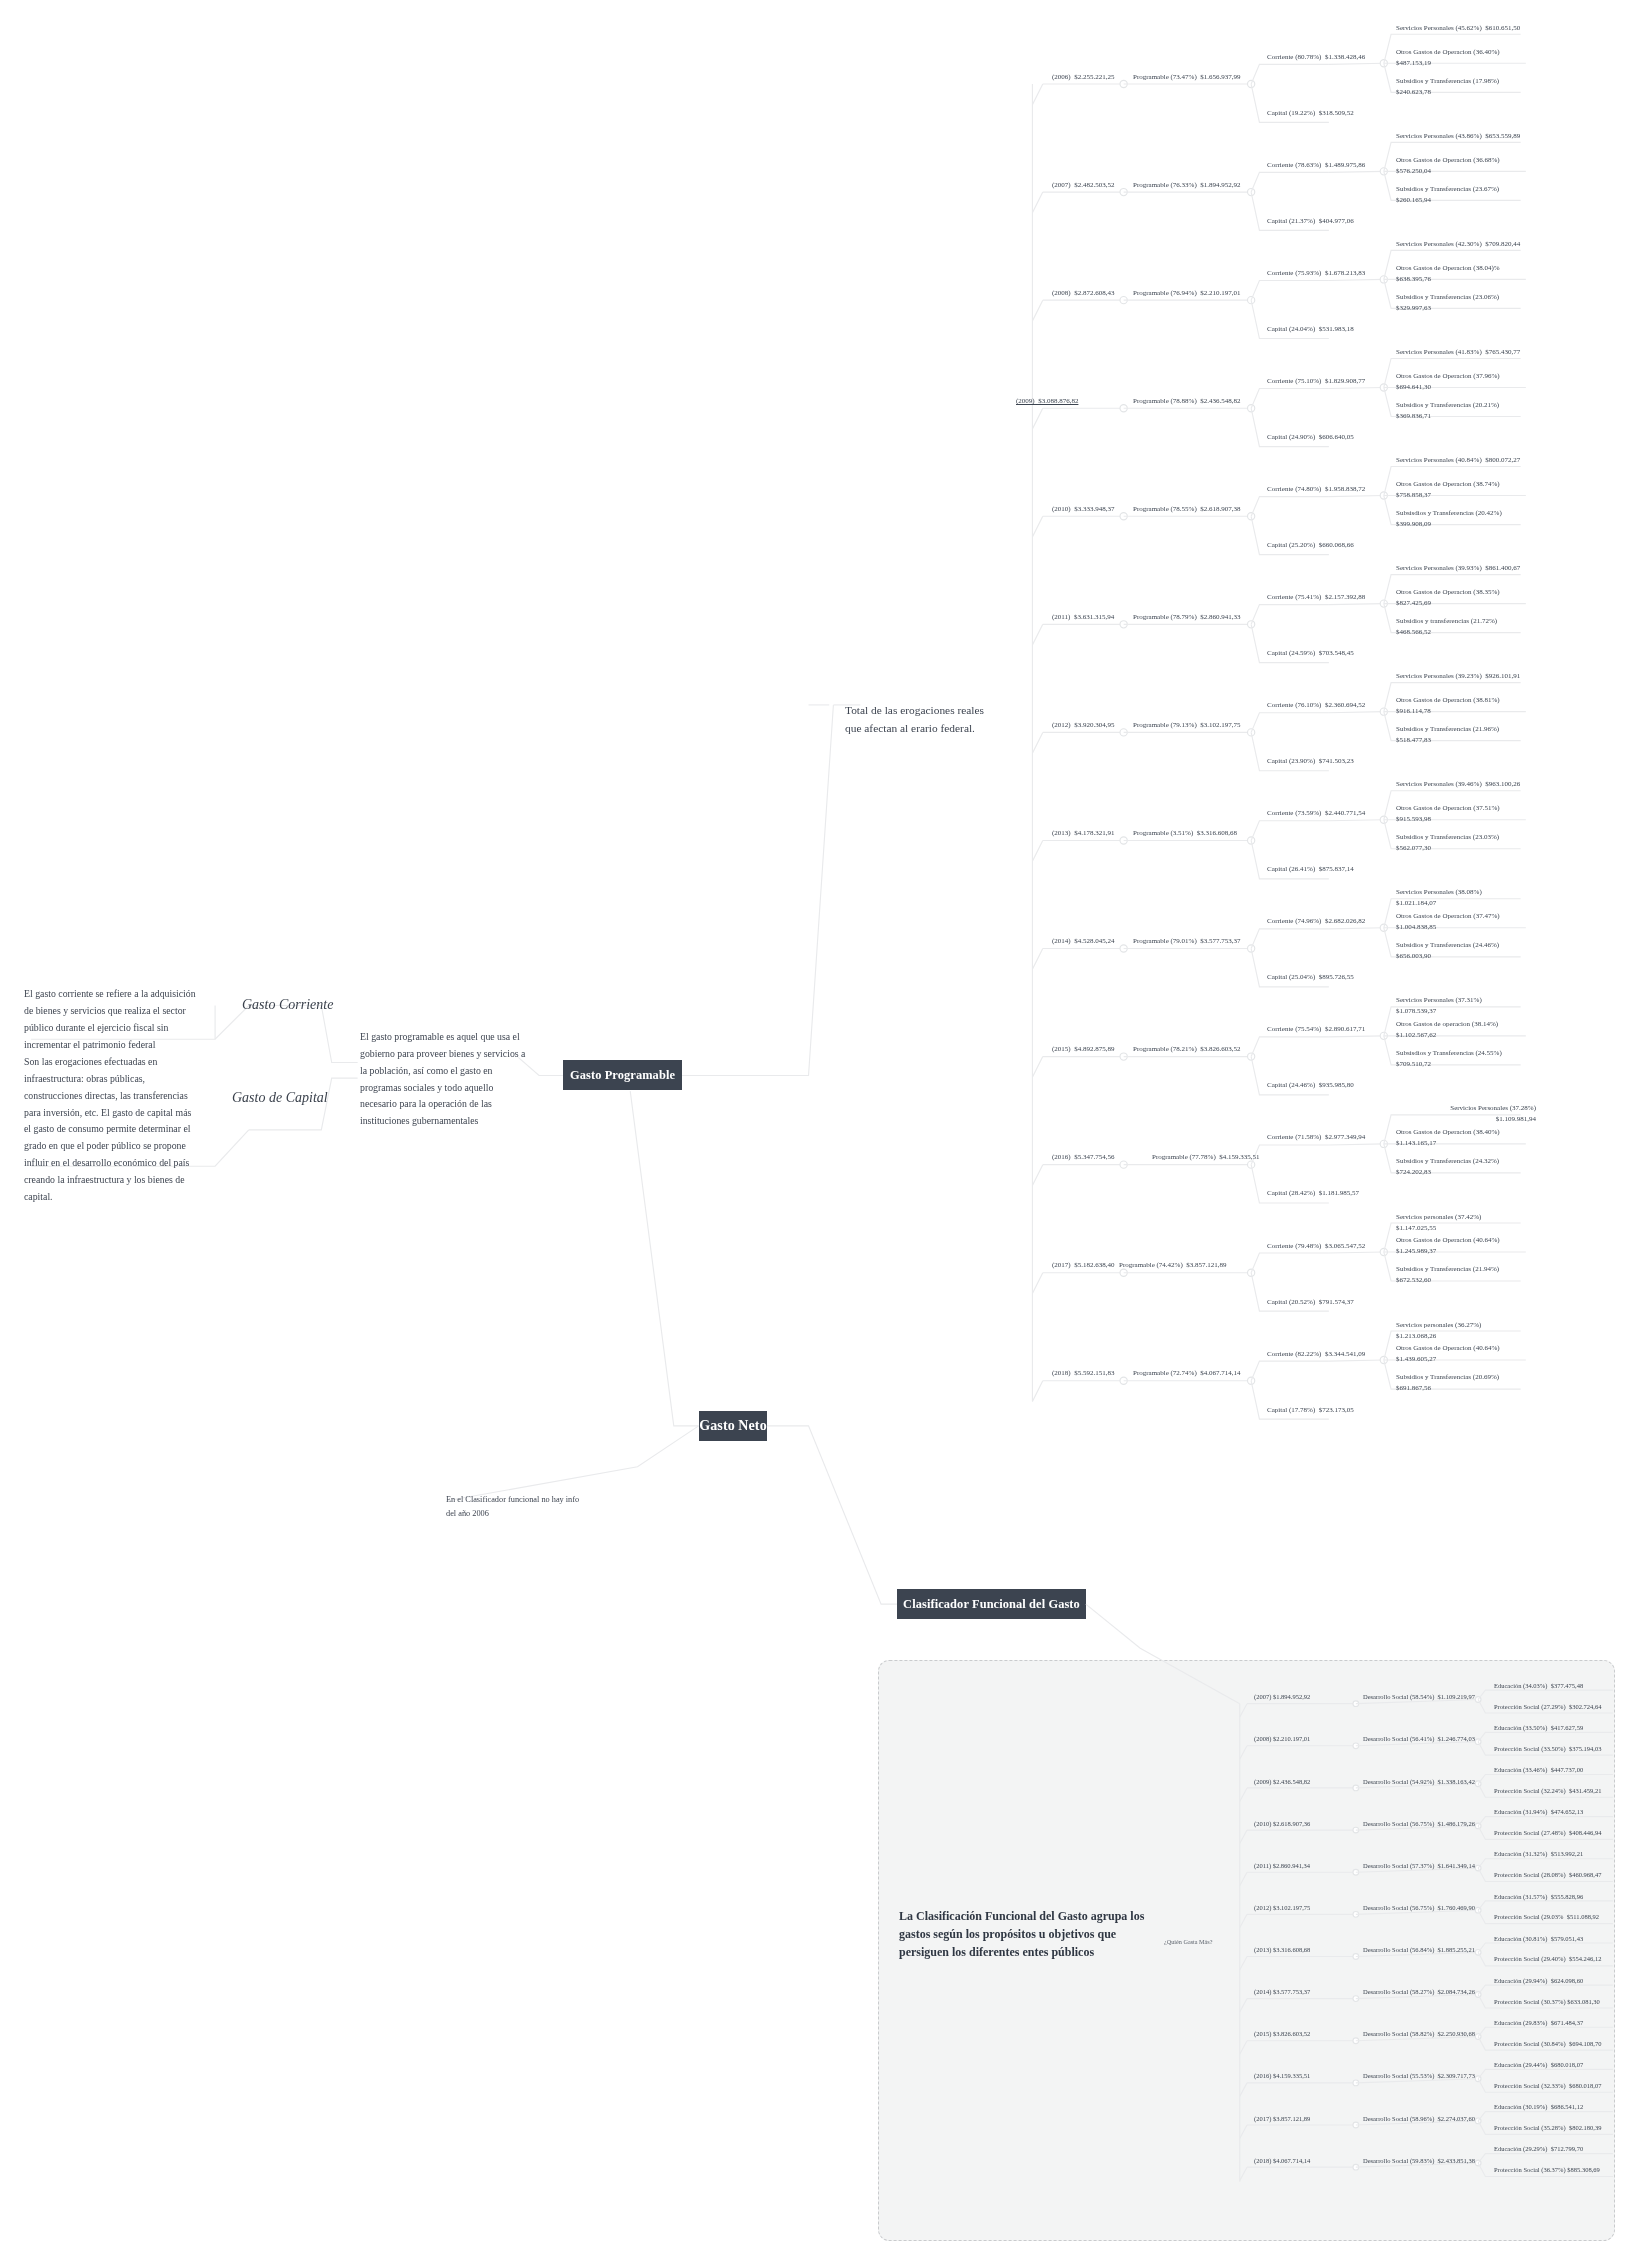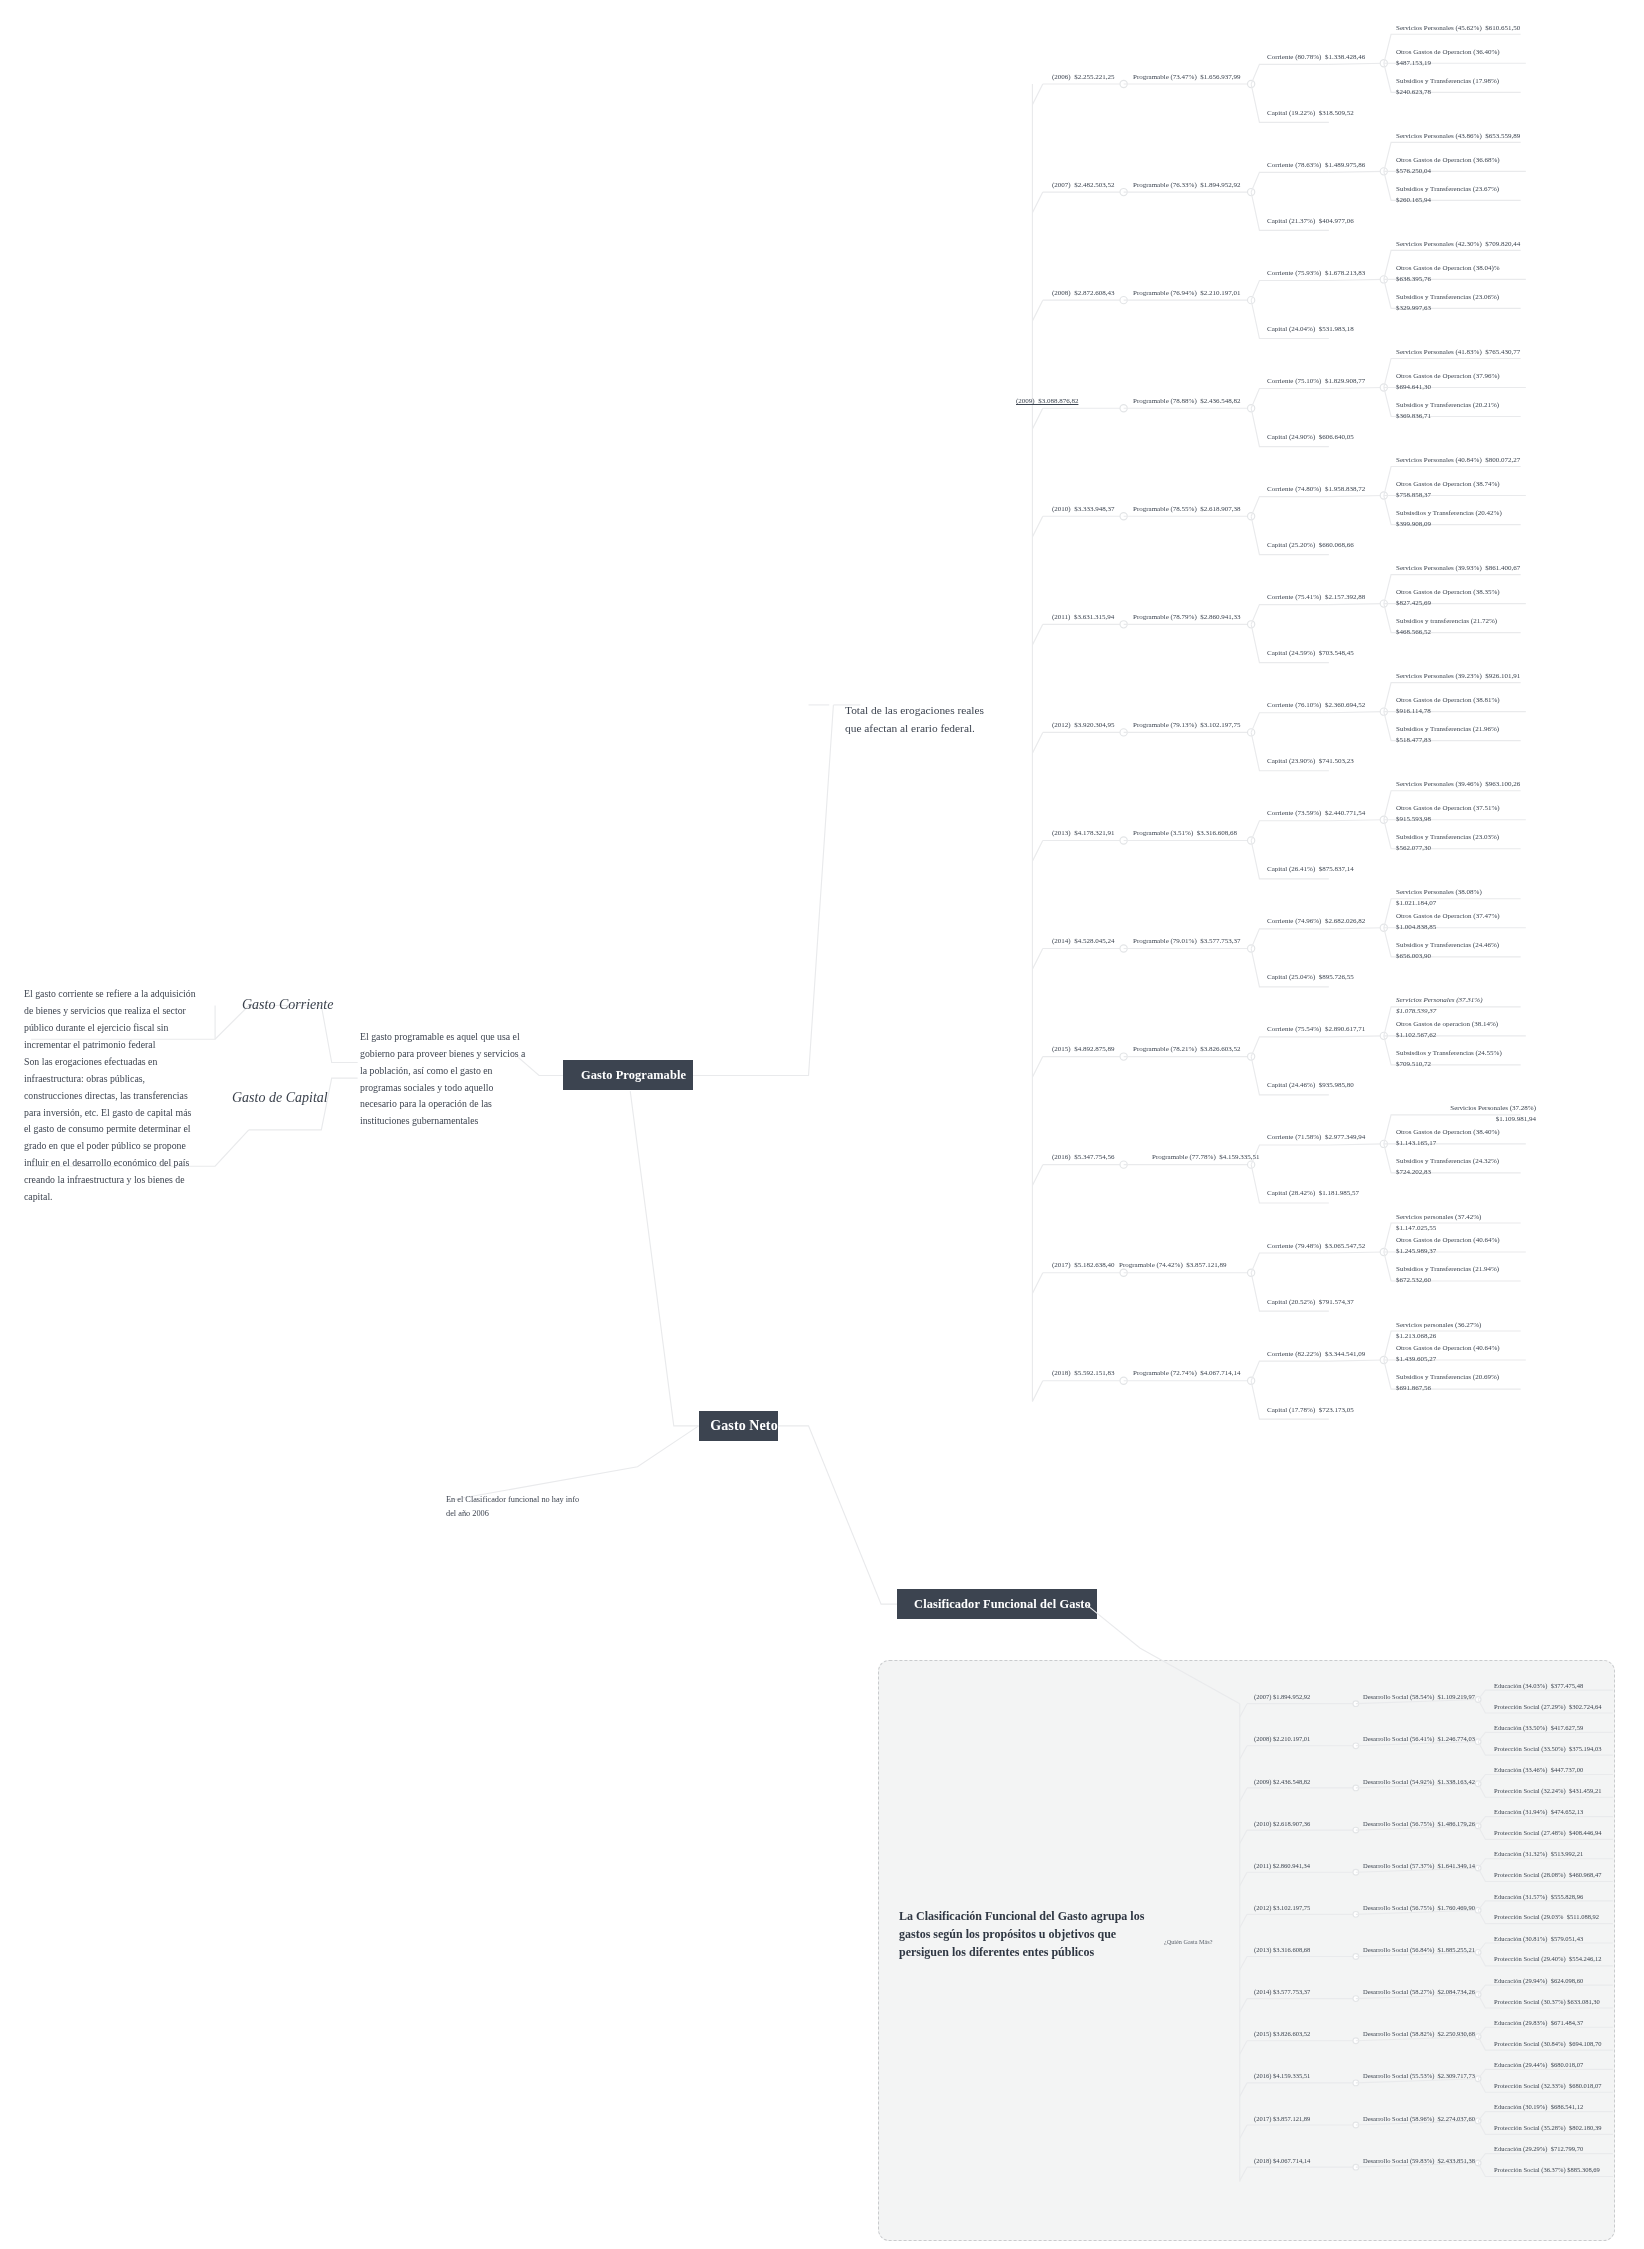--- a/index.html
+++ b/index.html
@@ -8,21 +8,20 @@
     font-family:"Liberation Serif","DejaVu Serif",serif;
     color:#3d4450;
   }
   .node{position:absolute;white-space:pre-wrap;line-height:1.45;}
 
   
   .darkbox{
     position:absolute;background:#3c4450;color:#ffffff;
     font-weight:bold;text-align:center;display:flex;align-items:center;justify-content:center;
     letter-spacing:0.1px;
-    padding-left:11px;
   }
   #gasto-neto{left:699px;top:1411px;width:68px;height:30px;font-size:14px;}
   #gasto-programable{left:563px;top:1060px;width:119px;height:30px;font-size:12.4px;}
   #clasificador{left:897px;top:1589px;width:189px;height:30px;font-size:12.4px;}
 
   
   .italic-head{font-style:italic;font-size:14px;color:#3a414c;}
 
   
   .note{font-size:9.8px;line-height:1.72;color:#3d4450;}
@@ -332,21 +331,21 @@
 <div class="node lbl-sm" style="left: 1396px; top: 887px; width: 140px;">Servicios Personales (38.08%)
 $1.021.184,07</div>
 <div class="node lbl-sm" style="left: 1396px; top: 911px; width: 140px;">Otros Gastos de Operacion (37.47%)
 $1.004.838,85</div>
 <div class="node lbl-sm" style="left: 1396px; top: 940px; width: 140px;">Subsidios y Transferencias (24.46%)
 $656.003,90</div>
 <div class="node lbl-sm" style="left: 1052px; top: 1044px; width: 104px;">(2015)  $4.892.875,89</div>
 <div class="node lbl-sm" style="left: 1133px; top: 1044px; width: 124px;">Programable (78.21%)  $3.826.603,52</div>
 <div class="node lbl-sm" style="left: 1267px; top: 1024px; width: 130px;">Corriente (75.54%)  $2.890.617,71</div>
 <div class="node lbl-sm" style="left: 1267px; top: 1080px; width: 130px;">Capital (24.46%)  $935.985,80</div>
-<div class="node lbl-sm" style="left: 1396px; top: 995px; width: 140px; font-style: italic;">Servicios Personales (37.31%)
+<div class="node lbl-sm" style="left: 1396px; top: 995px; width: 140px;">Servicios Personales (37.31%)
 $1.078.539,37</div>
 <div class="node lbl-sm" style="left: 1396px; top: 1019px; width: 140px;">Otros Gastos de operacion (38.14%)
 $1.102.567,62</div>
 <div class="node lbl-sm" style="left: 1396px; top: 1048px; width: 140px;">Subsisdios y Transferencias (24.55%)
 $709.510,72</div>
 <div class="node lbl-sm" style="left: 1052px; top: 1152px; width: 104px;">(2016)  $5.347.754,56</div>
 <div class="node lbl-sm" style="left: 1133px; top: 1152px; width: 124px; margin-left: 19px;">Programable (77.78%)  $4.159.335,51</div>
 <div class="node lbl-sm" style="left: 1267px; top: 1132px; width: 130px;">Corriente (71.58%)  $2.977.349,94</div>
 <div class="node lbl-sm" style="left: 1267px; top: 1188px; width: 130px;">Capital (28.42%)  $1.181.985,57</div>
 <div class="node lbl-sm" style="left: 1396px; top: 1103px; width: 140px; text-align: right;">Servicios Personales (37.28%)

